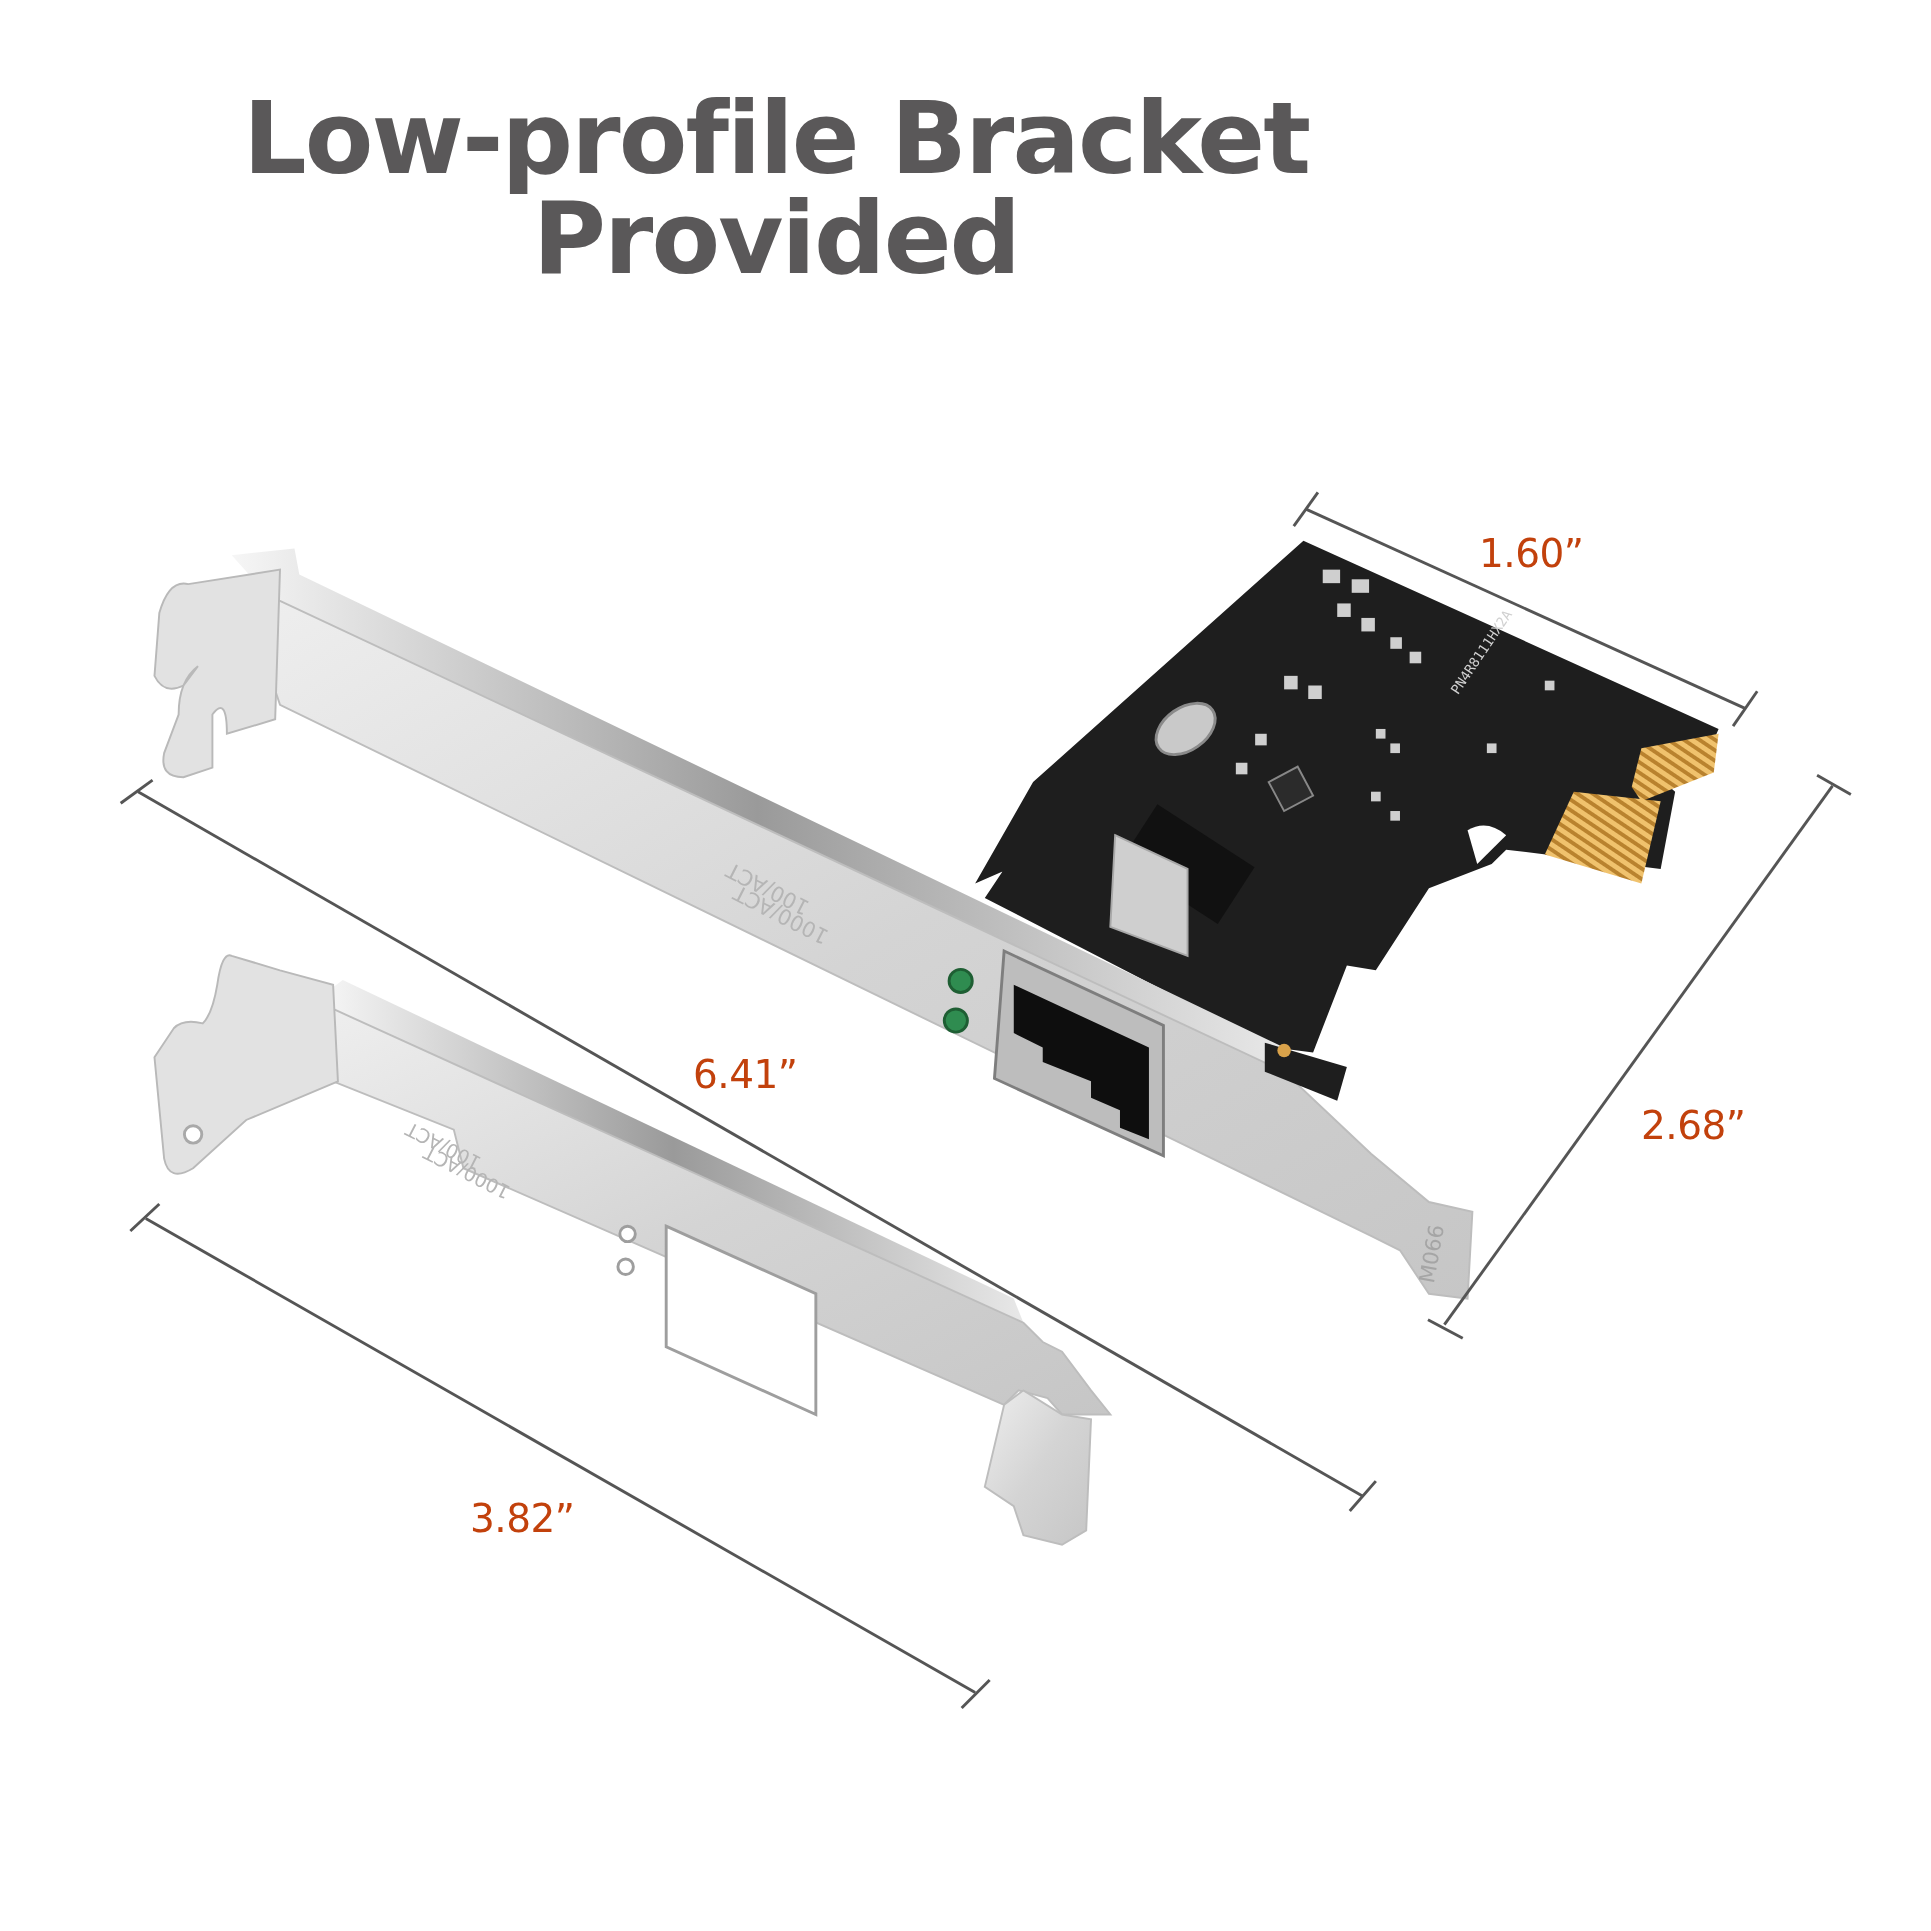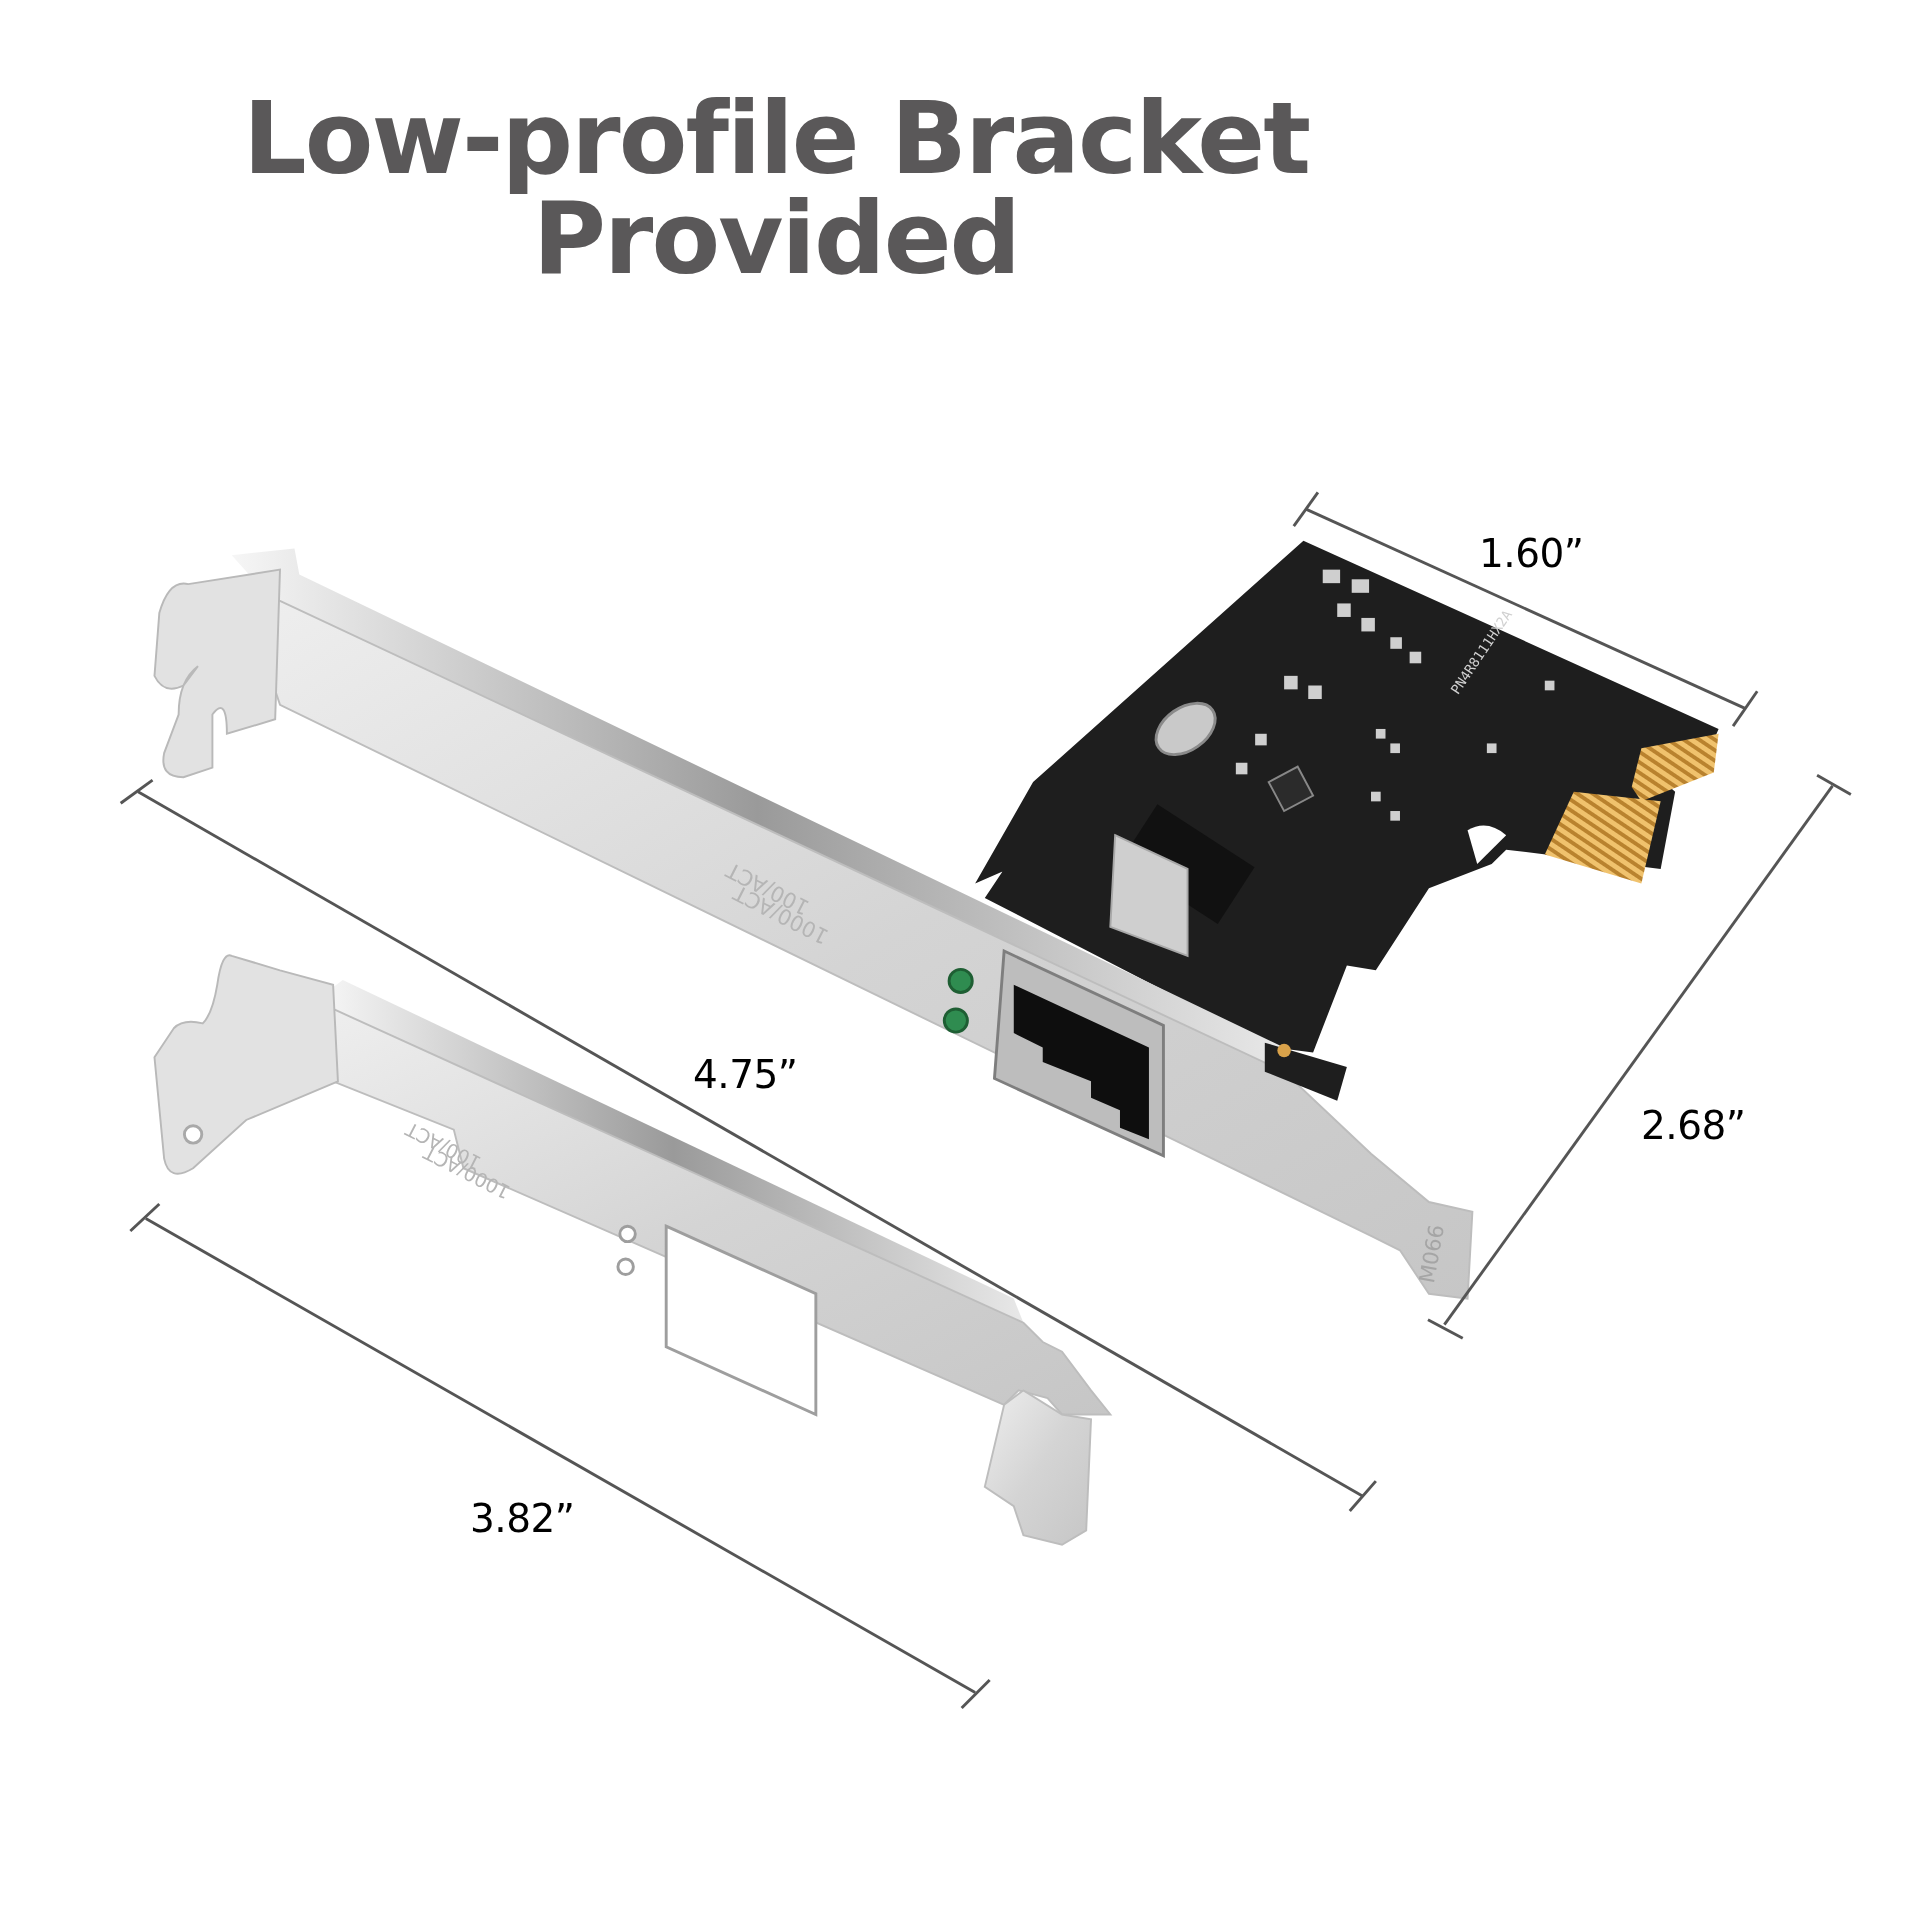--- a/index.html
+++ b/index.html
@@ -5,21 +5,21 @@
     html, body { margin: 0; padding: 0; background: #ffffff; }
     body { width: 1931px; height: 1931px; position: relative; overflow: hidden; font-family: "DejaVu Sans", "Liberation Sans", sans-serif; }
     .title {
       position: absolute; left: 0; top: 89px; width: 1552px; text-align: center;
       font-family: "DejaVu Sans", sans-serif; font-weight: bold; font-size: 100px;
       color: #5a5859; letter-spacing: -1.9px; line-height: 1;
     }
     svg.scene { position: absolute; left: 0; top: 0; }
     .dim-label {
       position: absolute; font-family: "DejaVu Sans", sans-serif; font-size: 39px;
-      color: #000000; font-weight: normal; letter-spacing: -0.5px; line-height: 1;
+      color: #c2410c; font-weight: normal; letter-spacing: -0.5px; line-height: 1;
     }
   </style>
 </head>
 <body>
 
 <div class="title">Low-profile Bracket Provided</div>
 
 <svg class="scene" width="1931" height="1931" viewBox="0 0 2000 2000" xmlns="http://www.w3.org/2000/svg">
   <defs>
     <linearGradient id="metal" x1="0" y1="0" x2="1" y2="1">
@@ -140,15 +140,15 @@
     <line x1="1398" y1="1565" x2="1425" y2="1534"></line>
 
     <line x1="151" y1="1262" x2="1010" y2="1753"></line>
     <line x1="135" y1="1275" x2="165" y2="1247"></line>
     <line x1="996" y1="1769" x2="1025" y2="1740"></line>
   </g>
 </svg>
 
 <div class="dim-label" style="left:1479px; top:534px;">1.60”</div>
 <div class="dim-label" style="left:1641px; top:1106px;">2.68”</div>
-<div class="dim-label" style="left:693px; top:1055px;">4.75”</div>
+<div class="dim-label" style="left:693px; top:1055px;">6.41”</div>
 <div class="dim-label" style="left:470px; top:1499px;">3.82”</div>
 
 
 </body></html>

